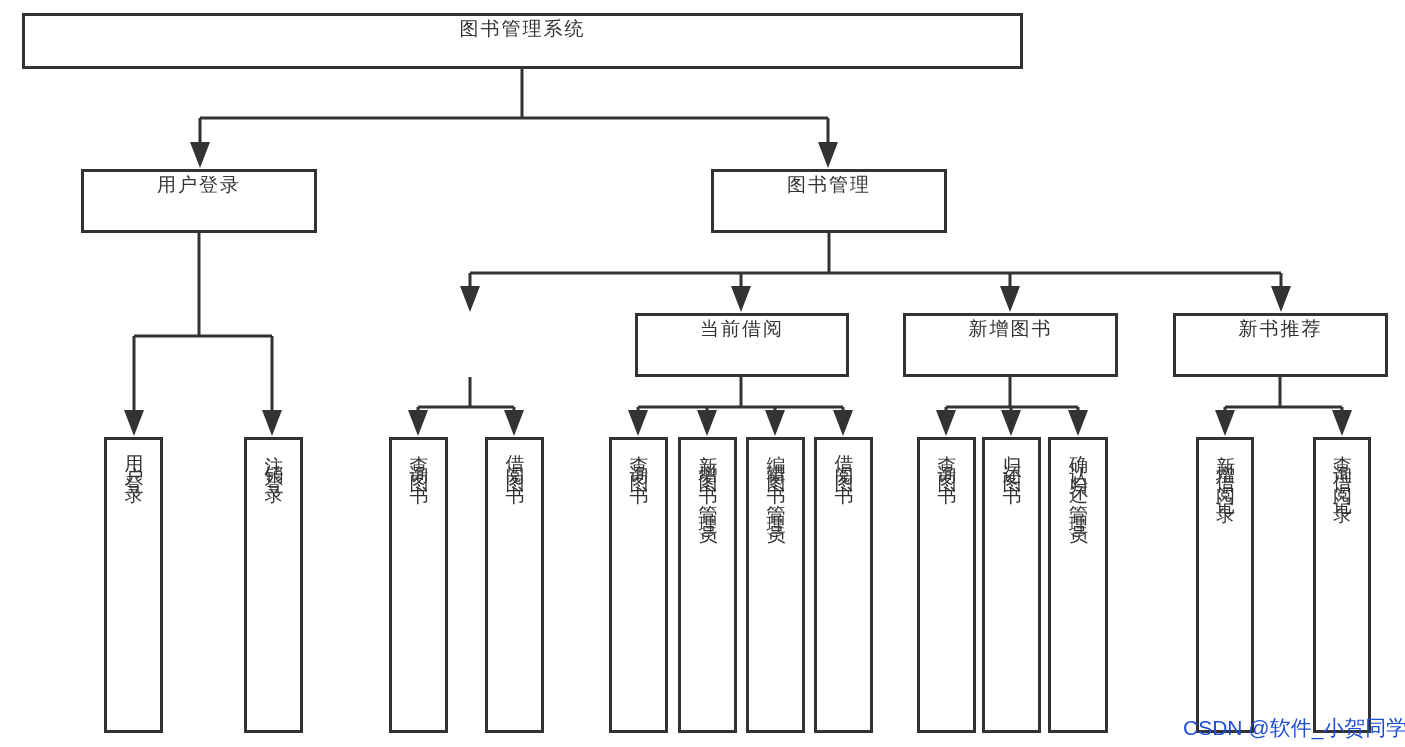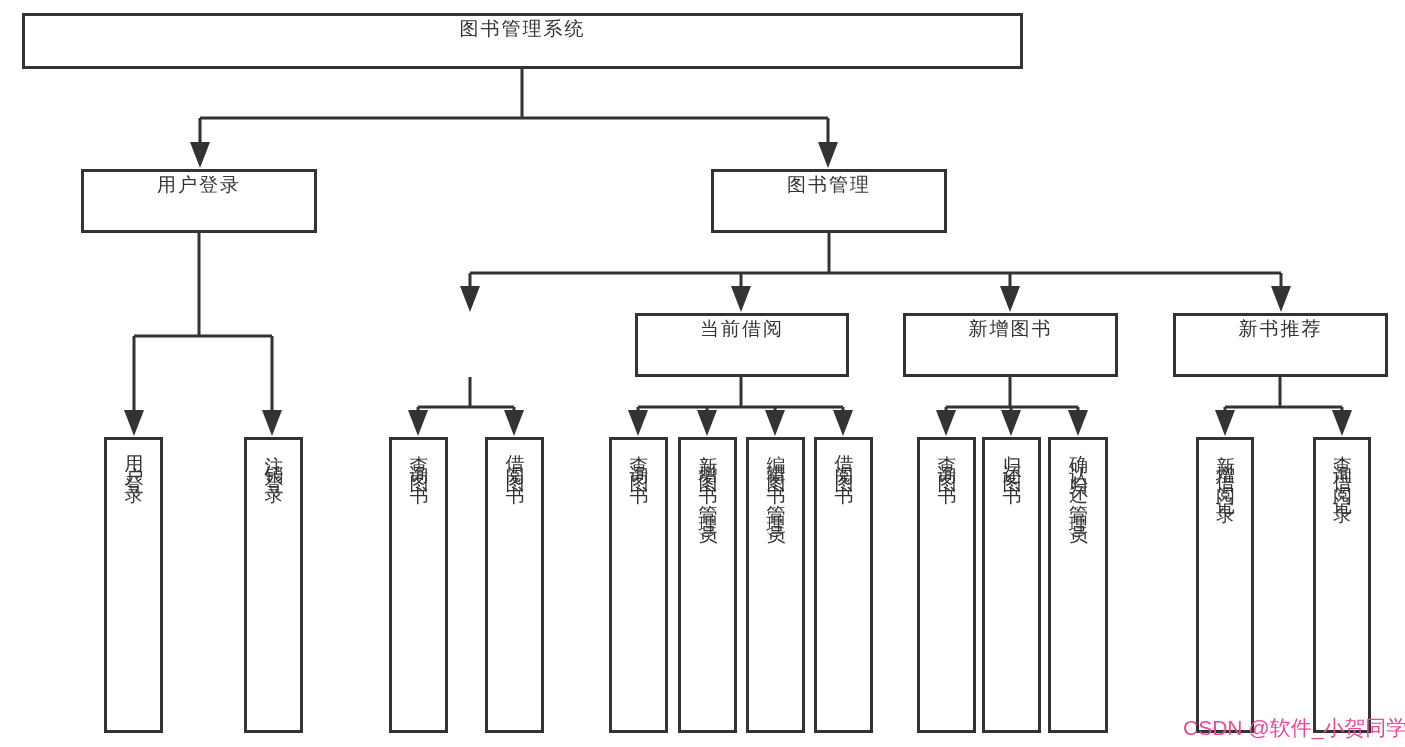--- a/index.html
+++ b/index.html
@@ -11,21 +11,21 @@
     position:absolute; background:#ffffff; border:3px solid #333333;
     display:flex; align-items:flex-start; justify-content:center;
     color:#333333; font-size:19px; letter-spacing:2px; white-space:nowrap;
   }
   .leaf .vtext {
     writing-mode:vertical-rl; text-orientation:mixed;
     font-size:19px; line-height:1.1; letter-spacing:10px; white-space:nowrap;
   }
   .watermark {
     position:absolute; left:1183px; top:714px; width:218px;
-    color:#ec4899; font-size:21px; letter-spacing:0px; white-space:nowrap; z-index:5;
+    color:#1d4ed8; font-size:21px; letter-spacing:0px; white-space:nowrap; z-index:5;
   }
 </style>
 </head>
 <body>
 
 <div class="canvas">
 
   <svg class="connectors" viewBox="0 0 1405 747" xmlns="http://www.w3.org/2000/svg" aria-hidden="true">
     <path fill="none" stroke="#333333" stroke-width="3" d="M522 68 L522 118
          M200 118 L828 118

